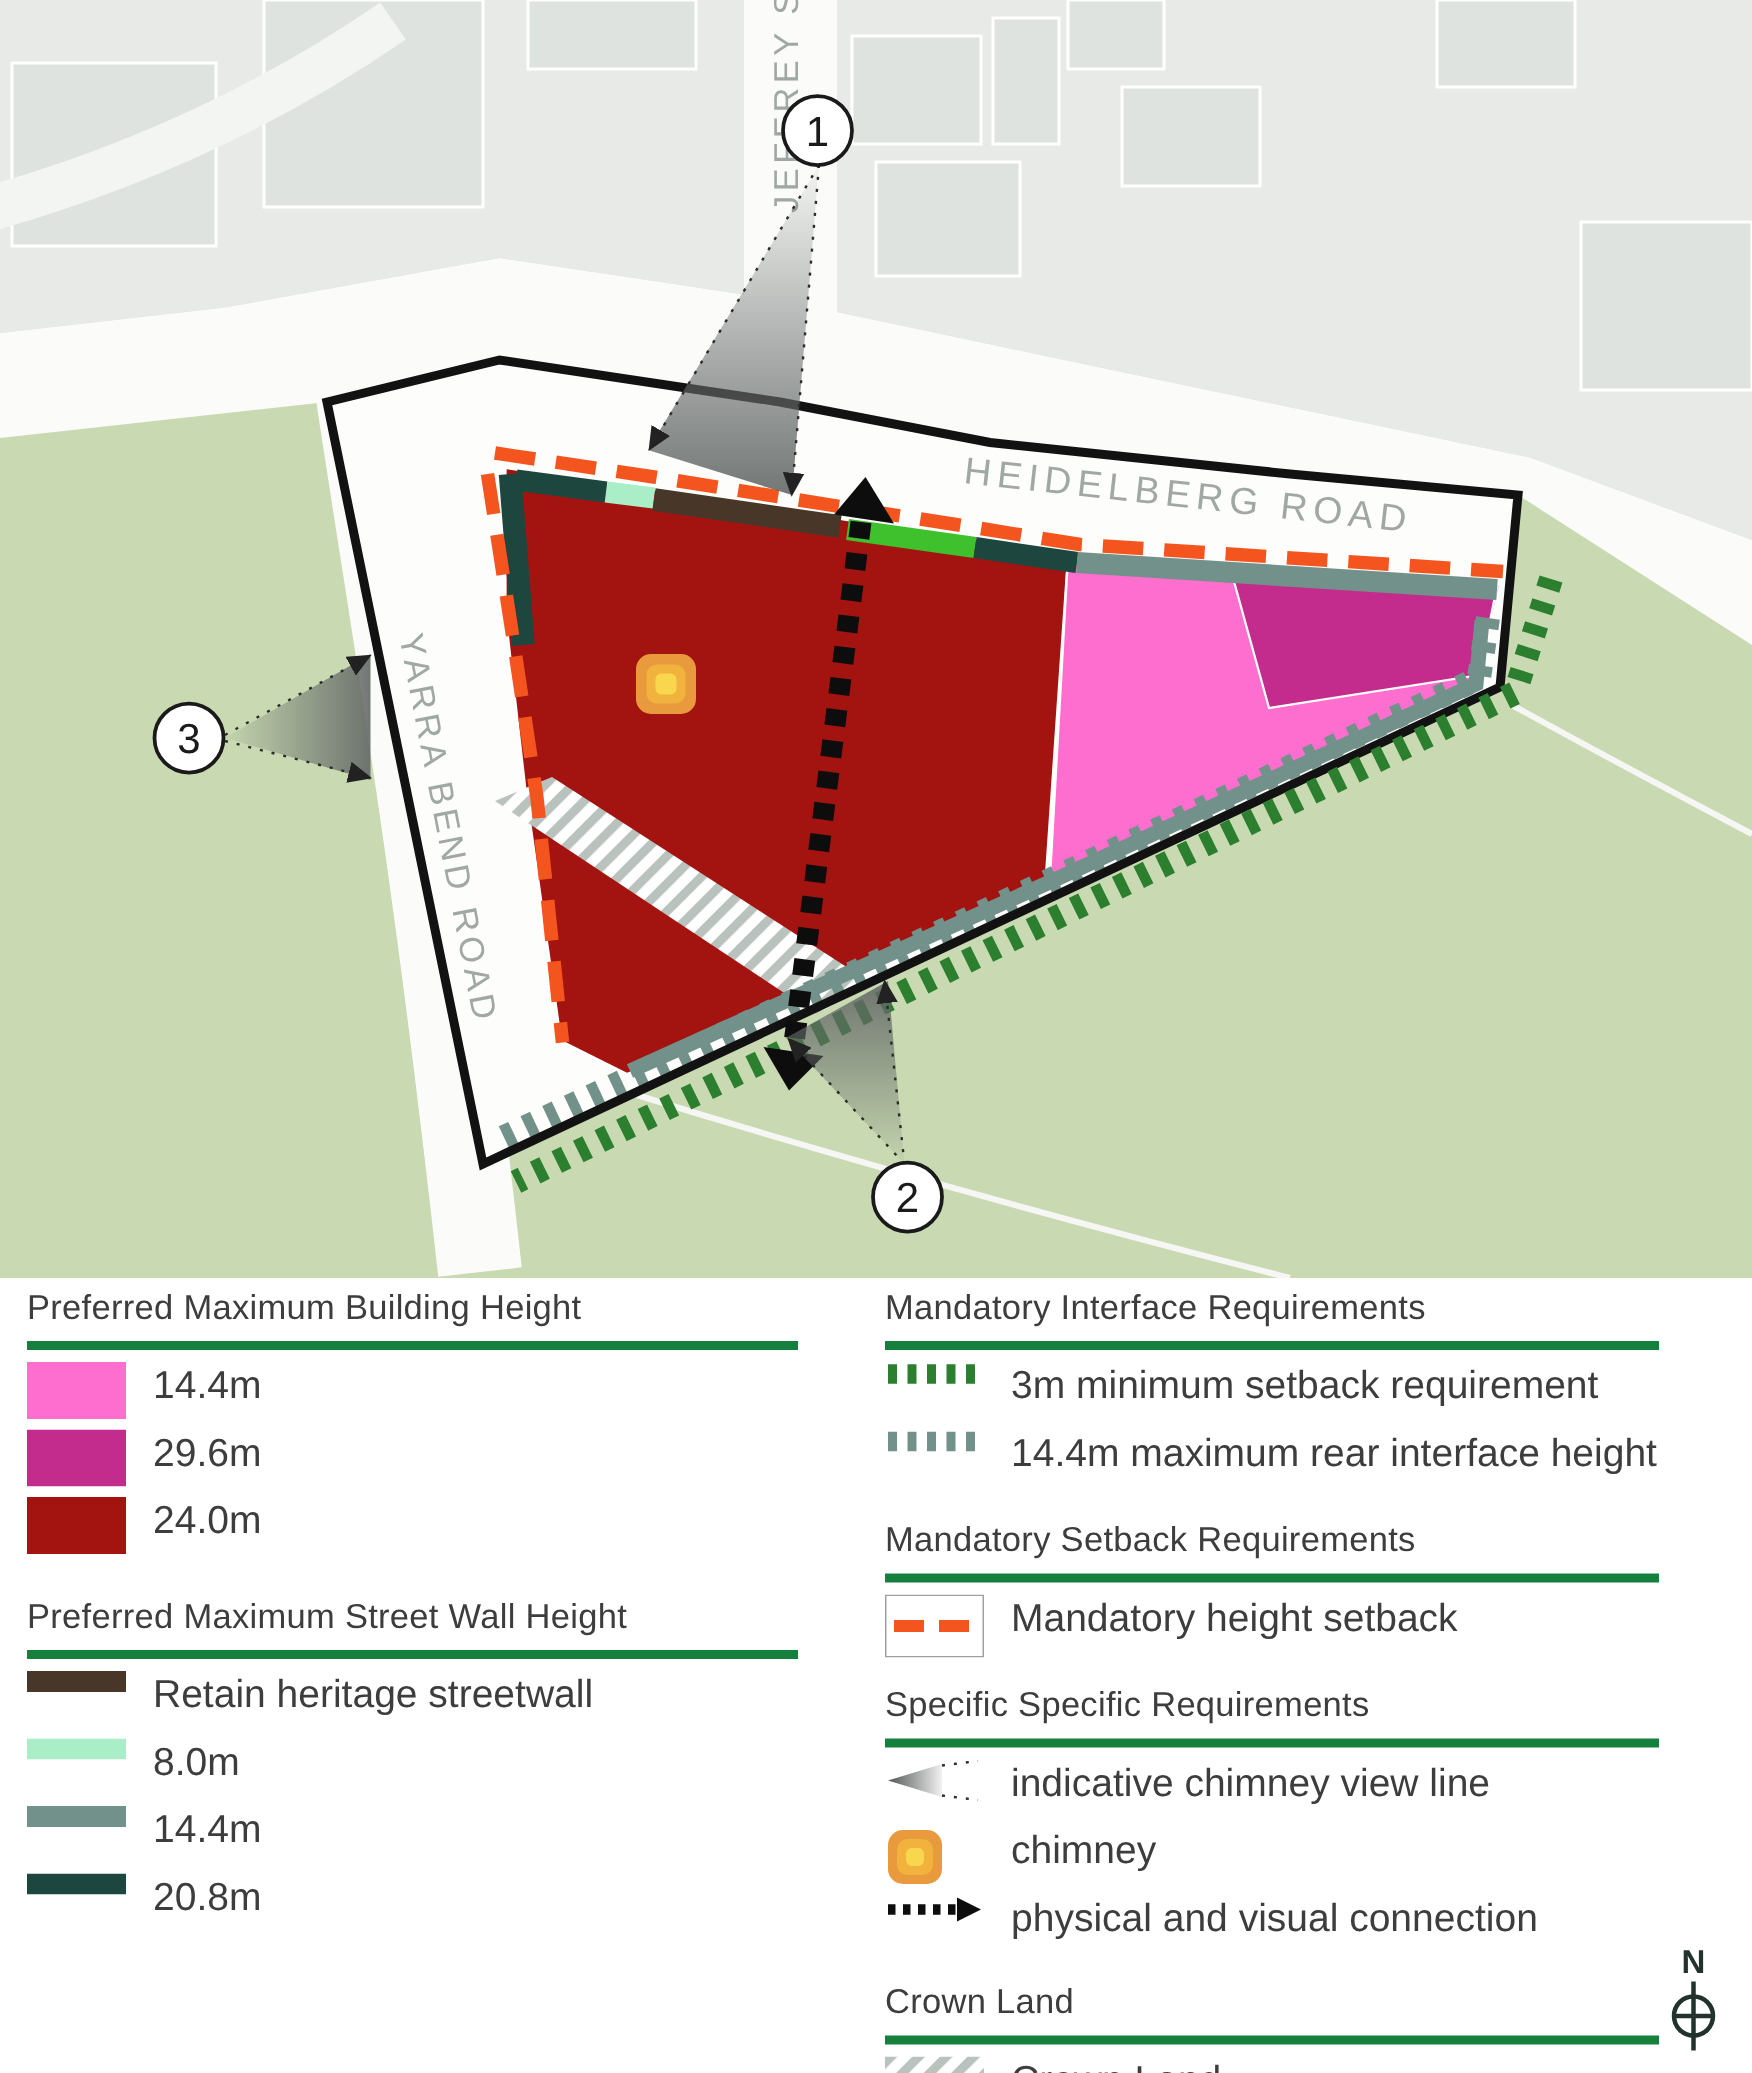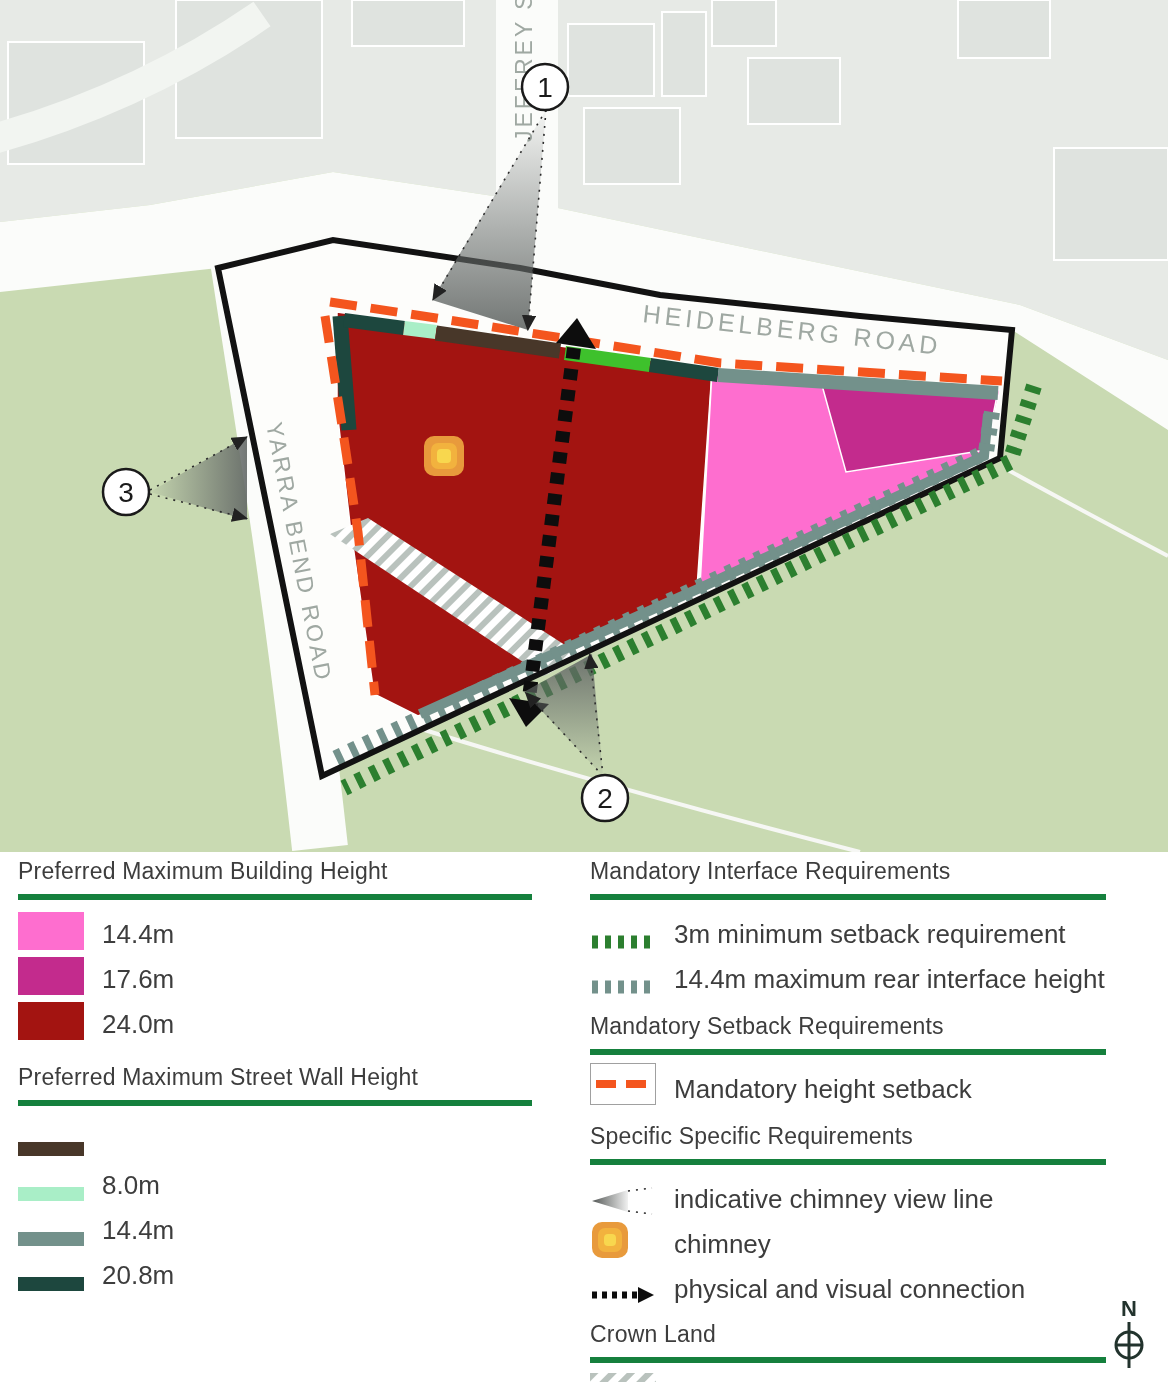--- a/index.html
+++ b/index.html
@@ -6,21 +6,21 @@
   body{margin:0;background:#ffffff;font-family:"Liberation Sans",sans-serif}
   .page{position:relative;width:1168px;height:1382px;background:#ffffff;overflow:hidden}
   .map{display:block}
   svg text{font-family:"Liberation Sans",sans-serif}
   .legend{position:absolute;left:0;top:852px;width:1168px;height:530px;background:#ffffff}
   .col{position:absolute;top:6px}
   .col-left{left:18px;width:514px}
   .col-right{left:590px;width:516px}
   .sec{margin-bottom:14px}
   .sec-title{font-size:23px;color:#3d3d3d;padding-bottom:9px;border-bottom:6px solid #15803d;margin-bottom:8px;letter-spacing:.2px}
-  .row{display:flex;align-items:flex-end;gap:18px;margin:3px 0;min-height:42px}
+  .row{display:flex;align-items:flex-start;gap:18px;margin:3px 0;min-height:42px}
   .lab{font-size:26px;color:#3d3d3d;white-space:nowrap}
   .icon-box{width:66px;flex:0 0 66px;display:flex;align-items:center}
   .viewline{stroke:#2b2b2b;stroke-width:1.6;stroke-dasharray:2 6;fill:none}
   .north{position:absolute;right:16px;bottom:8px}
 </style>
 </head>
 <body>
 
 <div class="page">
 
@@ -167,40 +167,41 @@
               </svg>
             </span>
           <span class="lab">14.4m</span>
         </div>
         <div class="row">
           <span class="icon-box">
               <svg width="66" height="38">
                 <rect width="66" height="38" fill="#c32b8d"></rect>
               </svg>
             </span>
-          <span class="lab">17.6m</span>
+          <span class="lab">29.6m</span>
         </div>
         <div class="row">
           <span class="icon-box">
               <svg width="66" height="38">
                 <rect width="66" height="38" fill="#a31411"></rect>
               </svg>
             </span>
           <span class="lab">24.0m</span>
         </div>
       </section>
 
       <section class="sec" style="margin-top:24px">
         <div class="sec-title">Preferred Maximum Street Wall Height</div>
         <div class="row">
           <span class="icon-box">
               <svg width="66" height="14">
                 <rect width="66" height="14" fill="#483729"></rect>
               </svg>
             </span>
+          <span class="lab">Retain heritage streetwall</span>
         </div>
         <div class="row">
           <span class="icon-box">
               <svg width="66" height="14">
                 <rect width="66" height="14" fill="#a9eec7"></rect>
               </svg>
             </span>
           <span class="lab">8.0m</span>
         </div>
         <div class="row">

